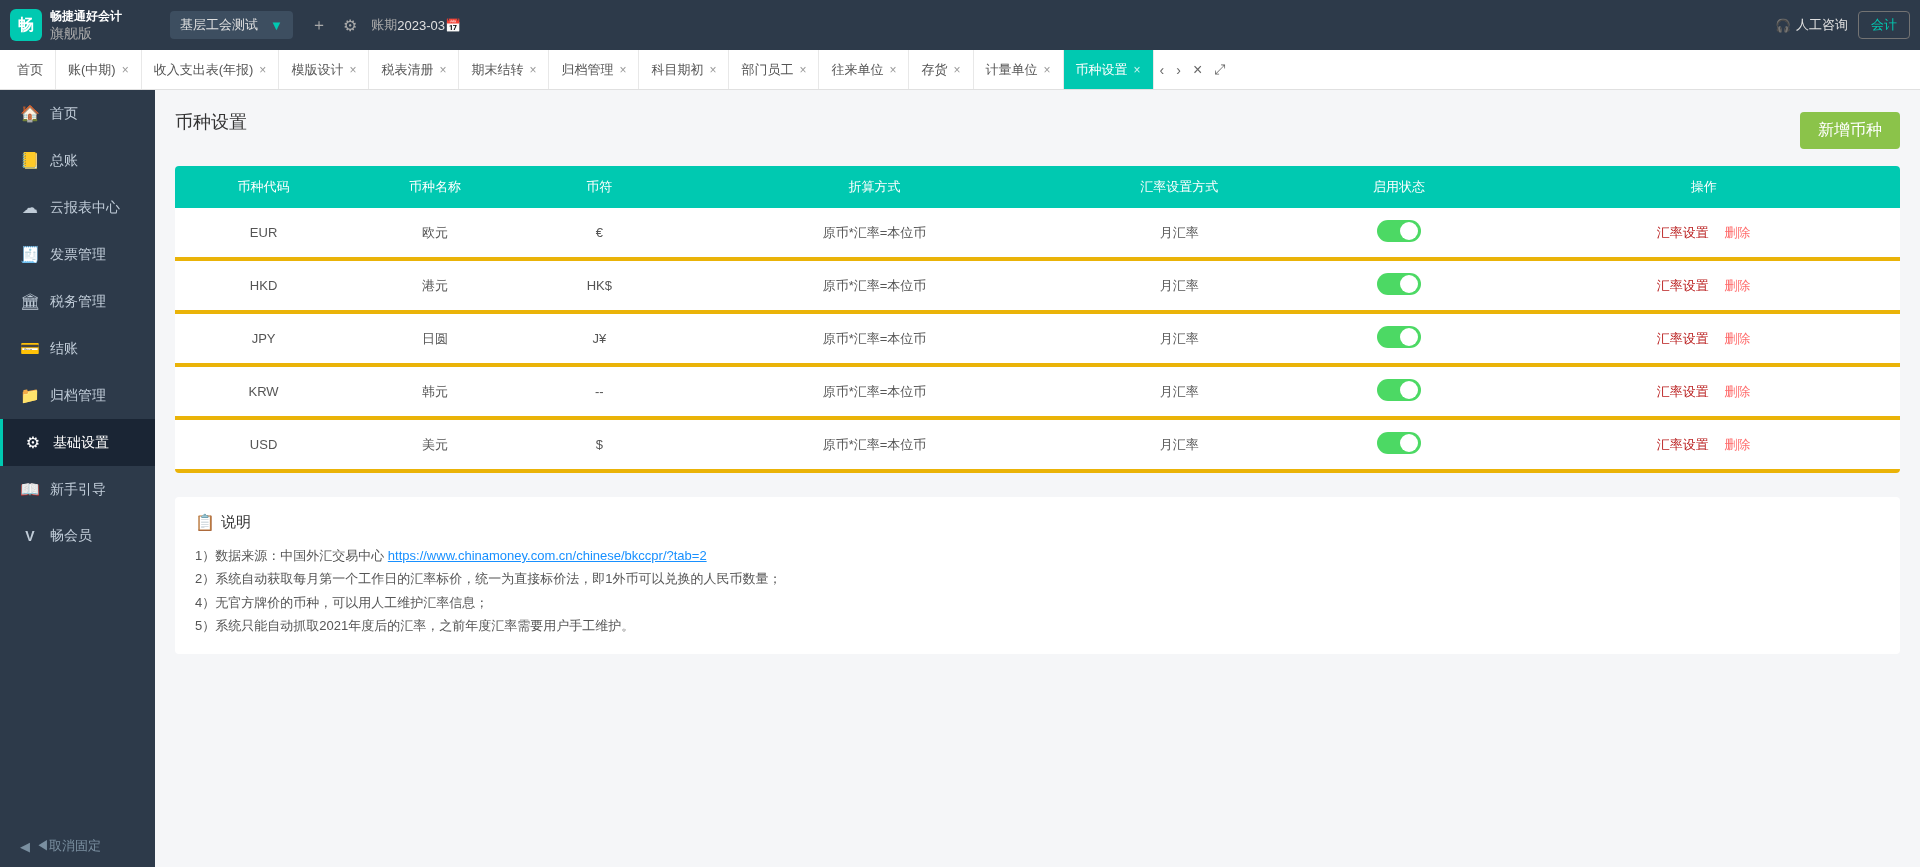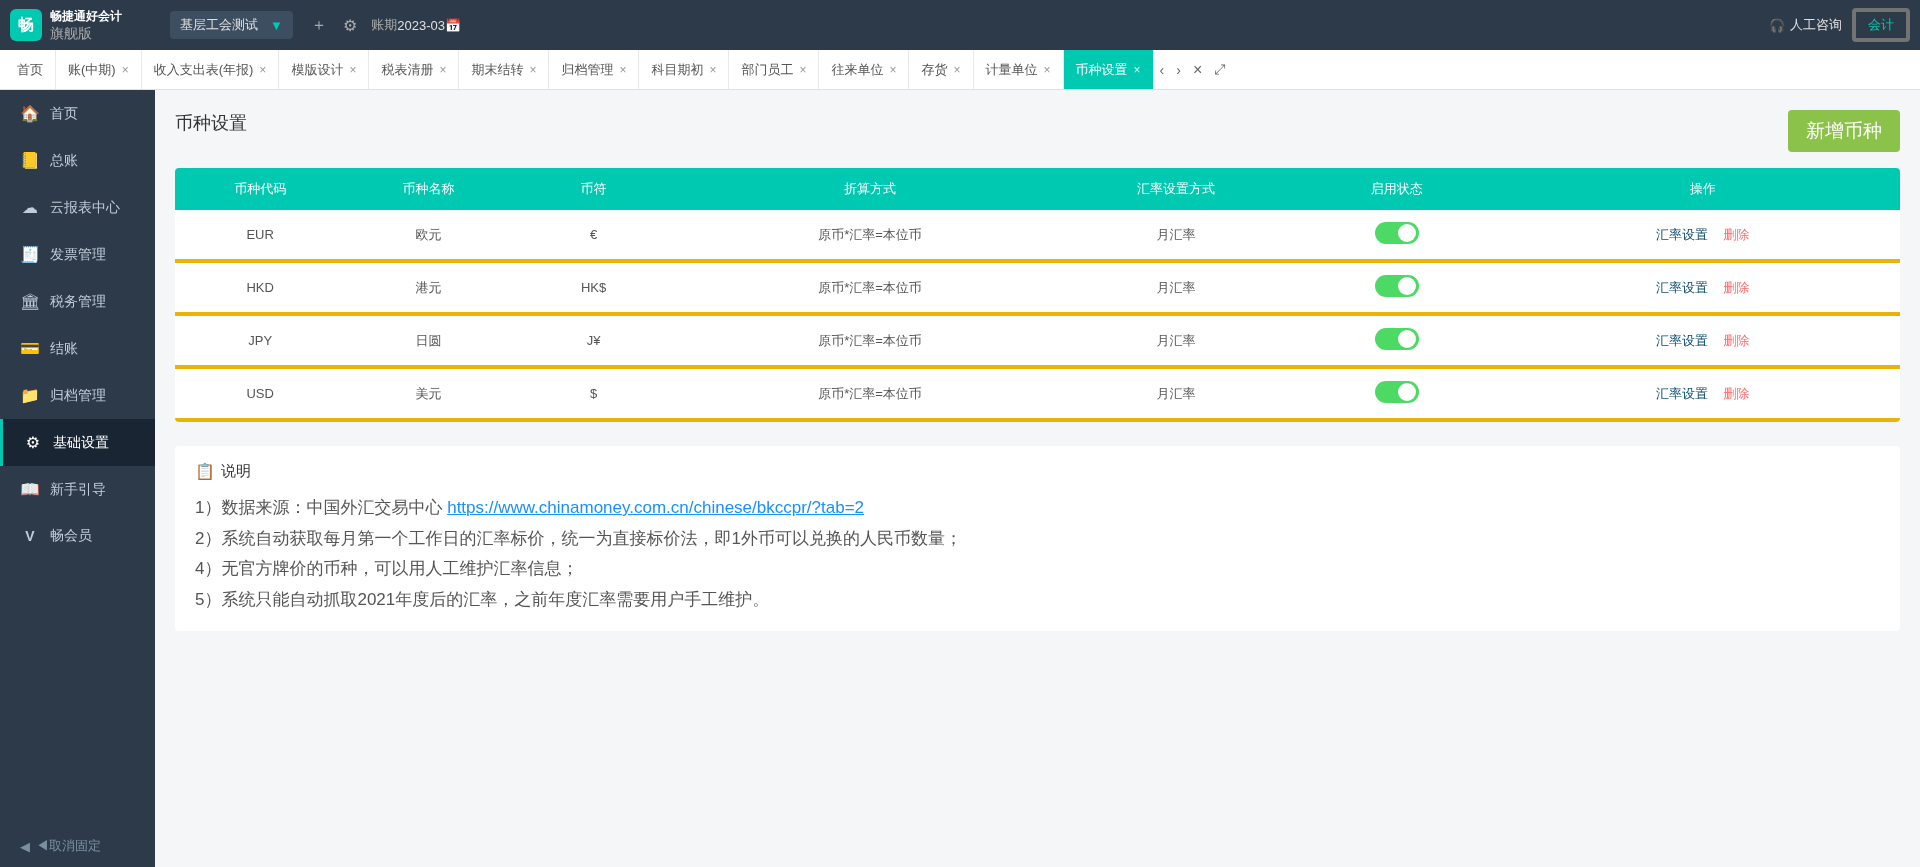--- a/index.html
+++ b/index.html
@@ -81,21 +81,21 @@
     .support-btn {
       color: #e0e0e0;
       display: flex;
       align-items: center;
       gap: 4px;
       font-size: 13px;
       cursor: pointer;
     }
     .account-btn {
       background: transparent;
-      border: 4px solid #737373;
+      border: 1px solid #737373;
       color: #00c9b1;
       padding: 4px 12px;
       border-radius: 4px;
       cursor: pointer;
       font-size: 13px;
     }
 
     
     .tab-bar {
       background: #fff;
@@ -213,21 +213,21 @@
       margin-bottom: 16px;
       font-weight: 500;
     }
     .new-currency-btn {
       background: #8bc34a;
       color: white;
       border: none;
       padding: 8px 18px;
       border-radius: 4px;
       cursor: pointer;
-      font-size: 19px;
+      font-size: 16px;
     }
 
     
     .data-table {
       width: 100%;
       border-collapse: collapse;
       background: white;
       border-radius: 4px;
       overflow: hidden;
     }
@@ -244,21 +244,21 @@
     .data-table tbody tr {
       border-bottom: 4px solid #eab308;
     }
     .data-table tbody td {
       padding: 12px 16px;
       text-align: center;
       color: #555;
       font-size: 13px;
     }
     .action-link {
-      color: #0c4a6e;
+      color: #b91c1c;
       cursor: pointer;
       text-decoration: none;
       margin: 0 6px;
     }
     .delete-link {
       color: #ff6b6b;
       cursor: pointer;
       text-decoration: none;
       margin: 0 6px;
     }
@@ -304,21 +304,21 @@
     .desc-icon {
       color: #00c9b1;
       font-size: 16px;
     }
     .desc-list {
       list-style: none;
       padding: 0;
     }
     .desc-list li {
       color: #555;
-      font-size: 17px;
+      font-size: 13px;
       line-height: 1.8;
     }
     .desc-link {
       color: #1890ff;
       text-decoration: underline;
     }
   </style>
 </head>
 <body>
 
@@ -520,20 +520,34 @@
     <td>月汇率</td>
     <td>
       <div class="toggle-switch"></div>
     </td>
     <td>
       <span class="action-link">汇率设置</span>
       <span class="delete-link">删除</span>
     </td>
   </tr>
           <tr>
+    <td>KRW</td>
+    <td>韩元</td>
+    <td>--</td>
+    <td>原币*汇率=本位币</td>
+    <td>月汇率</td>
+    <td>
+      <div class="toggle-switch"></div>
+    </td>
+    <td>
+      <span class="action-link">汇率设置</span>
+      <span class="delete-link">删除</span>
+    </td>
+  </tr>
+          <tr>
     <td>USD</td>
     <td>美元</td>
     <td>$</td>
     <td>原币*汇率=本位币</td>
     <td>月汇率</td>
     <td>
       <div class="toggle-switch"></div>
     </td>
     <td>
       <span class="action-link">汇率设置</span>

